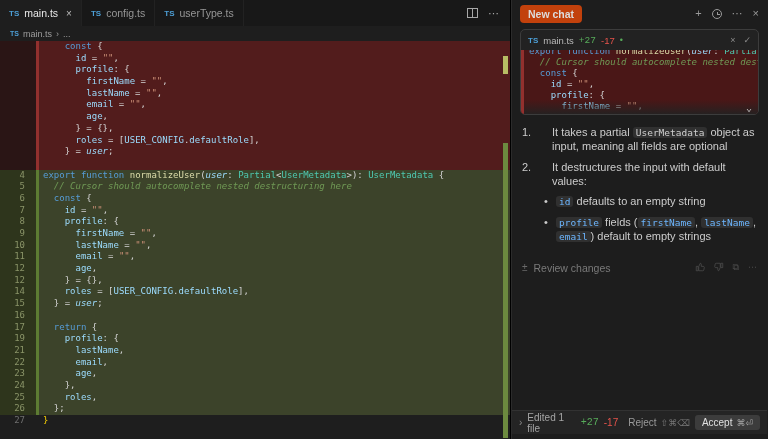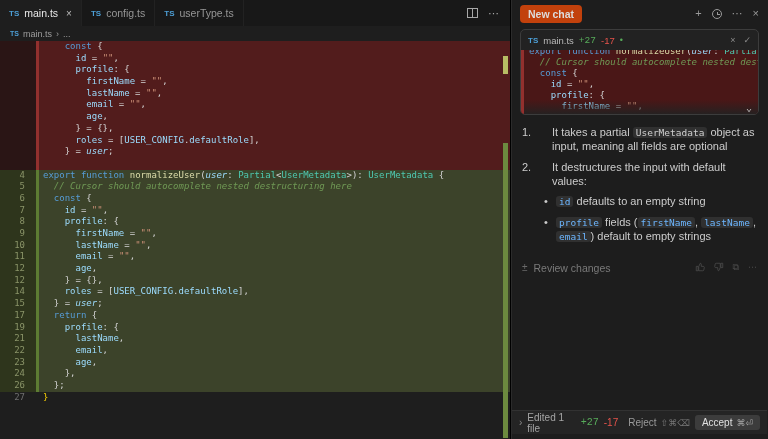--- a/index.html
+++ b/index.html
@@ -136,26 +136,28 @@
         <div class="cline row-add"><span class="gut">6</span><span class="stripe"></span><span class="ctext"><span class="tk-k">  const</span><span class="tk-p"> {</span></span></div>
         <div class="cline row-add"><span class="gut">7</span><span class="stripe"></span><span class="ctext"><span class="tk-v">    id</span><span class="tk-p"> = </span><span class="tk-s">""</span><span class="tk-p">,</span></span></div>
         <div class="cline row-add"><span class="gut">8</span><span class="stripe"></span><span class="ctext"><span class="tk-v">    profile</span><span class="tk-p">: {</span></span></div>
         <div class="cline row-add"><span class="gut">9</span><span class="stripe"></span><span class="ctext"><span class="tk-v">      firstName</span><span class="tk-p"> = </span><span class="tk-s">""</span><span class="tk-p">,</span></span></div>
         <div class="cline row-add"><span class="gut">10</span><span class="stripe"></span><span class="ctext"><span class="tk-v">      lastName</span><span class="tk-p"> = </span><span class="tk-s">""</span><span class="tk-p">,</span></span></div>
         <div class="cline row-add"><span class="gut">11</span><span class="stripe"></span><span class="ctext"><span class="tk-v">      email</span><span class="tk-p"> = </span><span class="tk-s">""</span><span class="tk-p">,</span></span></div>
         <div class="cline row-add"><span class="gut">12</span><span class="stripe"></span><span class="ctext"><span class="tk-v">      age</span><span class="tk-p">,</span></span></div>
         <div class="cline row-add"><span class="gut">12</span><span class="stripe"></span><span class="ctext"><span class="tk-p">    } = {},</span></span></div>
         <div class="cline row-add"><span class="gut">14</span><span class="stripe"></span><span class="ctext"><span class="tk-v">    roles</span><span class="tk-p"> = [</span><span class="tk-v">USER_CONFIG</span><span class="tk-p">.</span><span class="tk-v">defaultRole</span><span class="tk-p">],</span></span></div>
         <div class="cline row-add"><span class="gut">15</span><span class="stripe"></span><span class="ctext"><span class="tk-p">  } = </span><span class="tk-i">user</span><span class="tk-p">;</span></span></div>
+        <div class="cline row-add"><span class="gut">16</span><span class="stripe"></span><span class="ctext"></span></div>
         <div class="cline row-add"><span class="gut">17</span><span class="stripe"></span><span class="ctext"><span class="tk-k">  return</span><span class="tk-p"> {</span></span></div>
         <div class="cline row-add"><span class="gut">19</span><span class="stripe"></span><span class="ctext"><span class="tk-v">    profile</span><span class="tk-p">: {</span></span></div>
         <div class="cline row-add"><span class="gut">21</span><span class="stripe"></span><span class="ctext"><span class="tk-v">      lastName</span><span class="tk-p">,</span></span></div>
         <div class="cline row-add"><span class="gut">22</span><span class="stripe"></span><span class="ctext"><span class="tk-v">      email</span><span class="tk-p">,</span></span></div>
         <div class="cline row-add"><span class="gut">23</span><span class="stripe"></span><span class="ctext"><span class="tk-v">      age</span><span class="tk-p">,</span></span></div>
         <div class="cline row-add"><span class="gut">24</span><span class="stripe"></span><span class="ctext"><span class="tk-p">    },</span></span></div>
+        <div class="cline row-add"><span class="gut">25</span><span class="stripe"></span><span class="ctext"><span class="tk-v">    roles</span><span class="tk-p">,</span></span></div>
         <div class="cline row-add"><span class="gut">26</span><span class="stripe"></span><span class="ctext"><span class="tk-p">  };</span></span></div>
         <div class="cline row-plain"><span class="gut">27</span><span class="stripe"></span><span class="ctext"><span class="tk-b">}</span></span></div>
         <div class="overview">
         <div class="ov-mark" style="top:15px;height:18px;background:#b8bd64;"></div>
         <div class="ov-mark" style="top:102px;height:295px;background:#6c8a3f;"></div>
       </div>
       </div>
   </div>
 
   <div class="chat">

